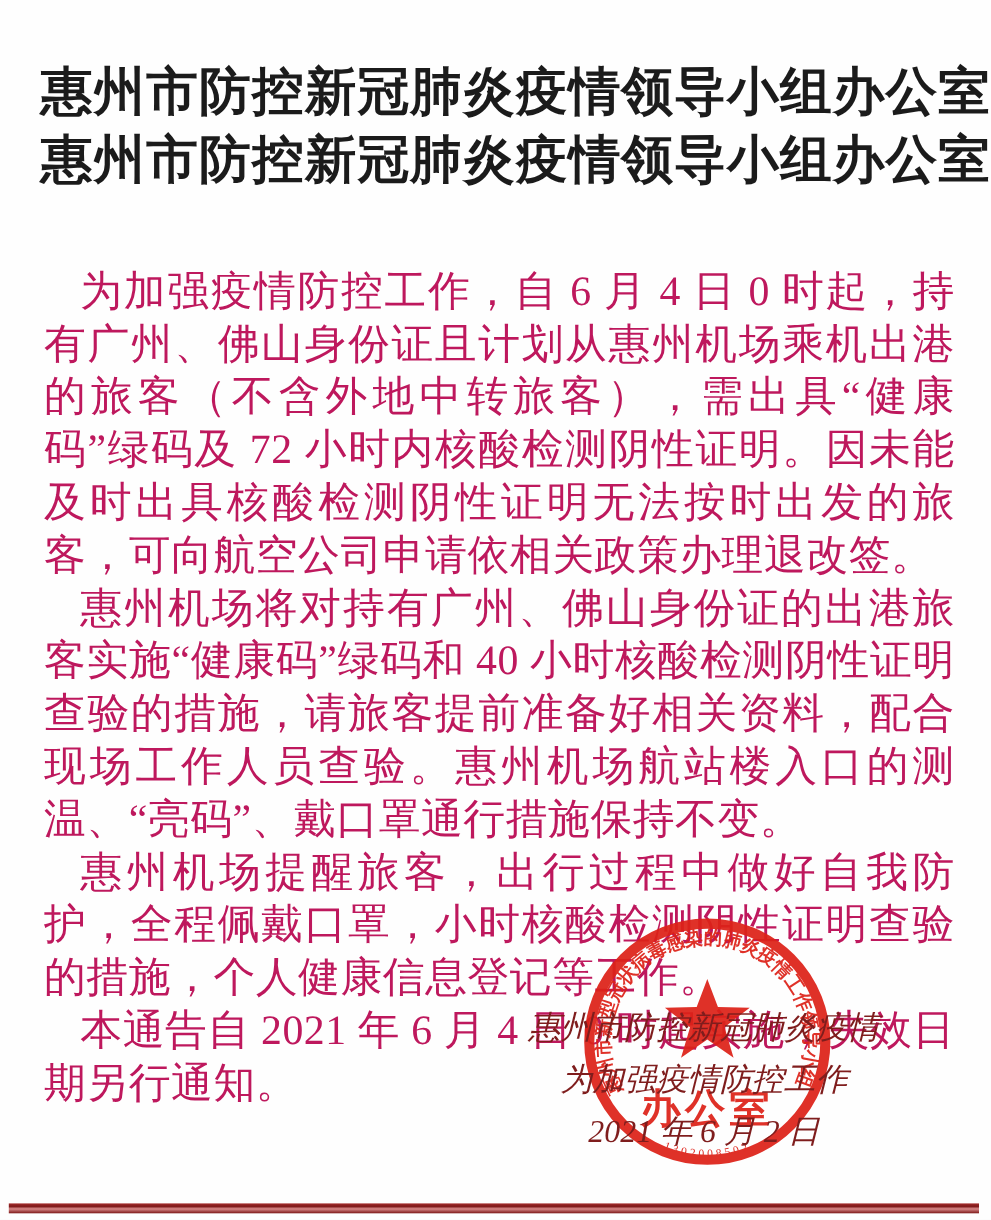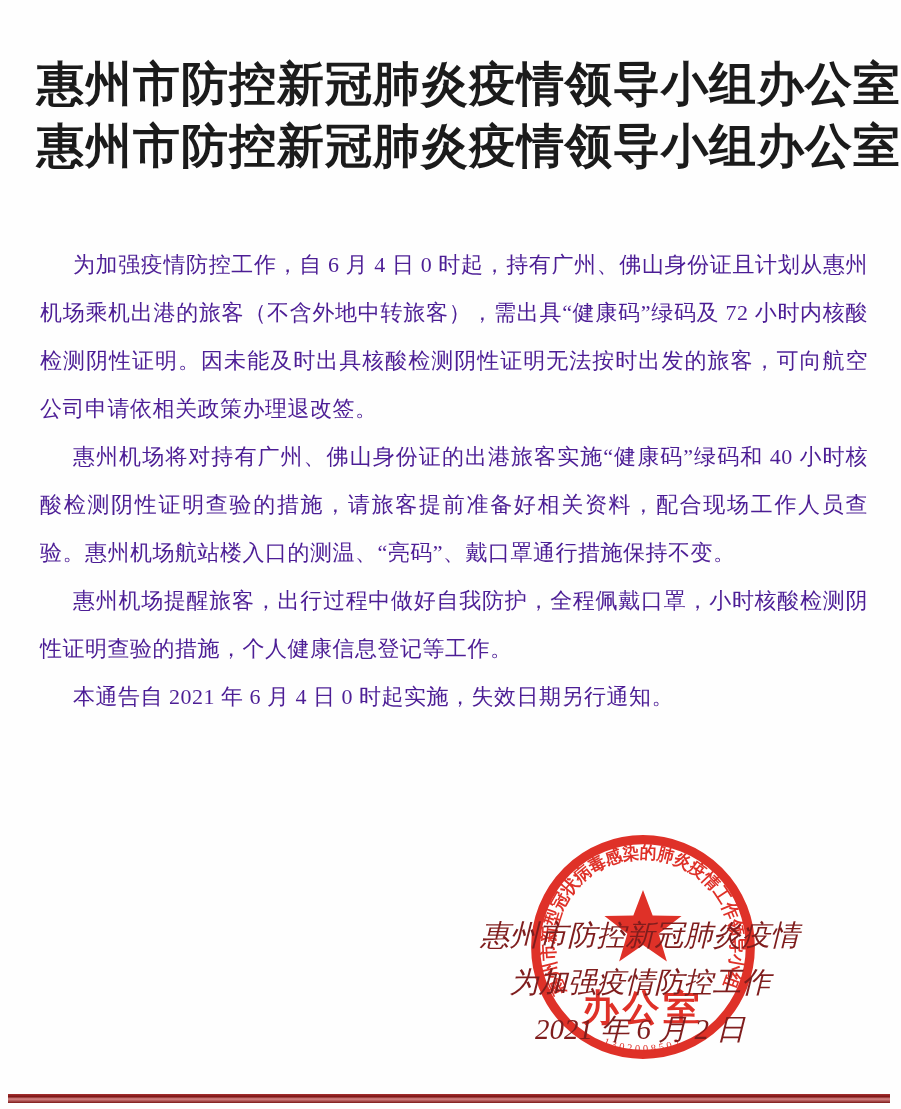--- a/index.html
+++ b/index.html
@@ -13,21 +13,21 @@
     text-align:right; font-size:47px; font-weight:bold;
     color:#1b1b1b; line-height:62px; letter-spacing:1px;
   }
   .title .tline { display:block; }
   .docnum {
     position:absolute; top:141px; left:0; width:100%;
     text-align:center; font-size:29px; color:#2a2a2a; letter-spacing:2px;
   }
   .body-text {
     position:absolute; top:241px; left:40px; width:828px;
-    font-size:22px; line-height:48px; color:#4c1d95;
+    font-size:38px; line-height:48px; color:#be185d;
     text-align:justify; text-justify:inter-ideograph; letter-spacing:0.5px;
   }
   .body-text p { margin:0; text-indent:33px; }
   .seal {
     position:absolute; left:527px; top:831px; width:232px; height:232px;
     opacity:0.93;
   }
   .signature {
     position:absolute; left:380px; top:912px; width:520px;
     text-align:center; font-size:29px; line-height:47px; color:#7f1d1d;font-style:italic;

